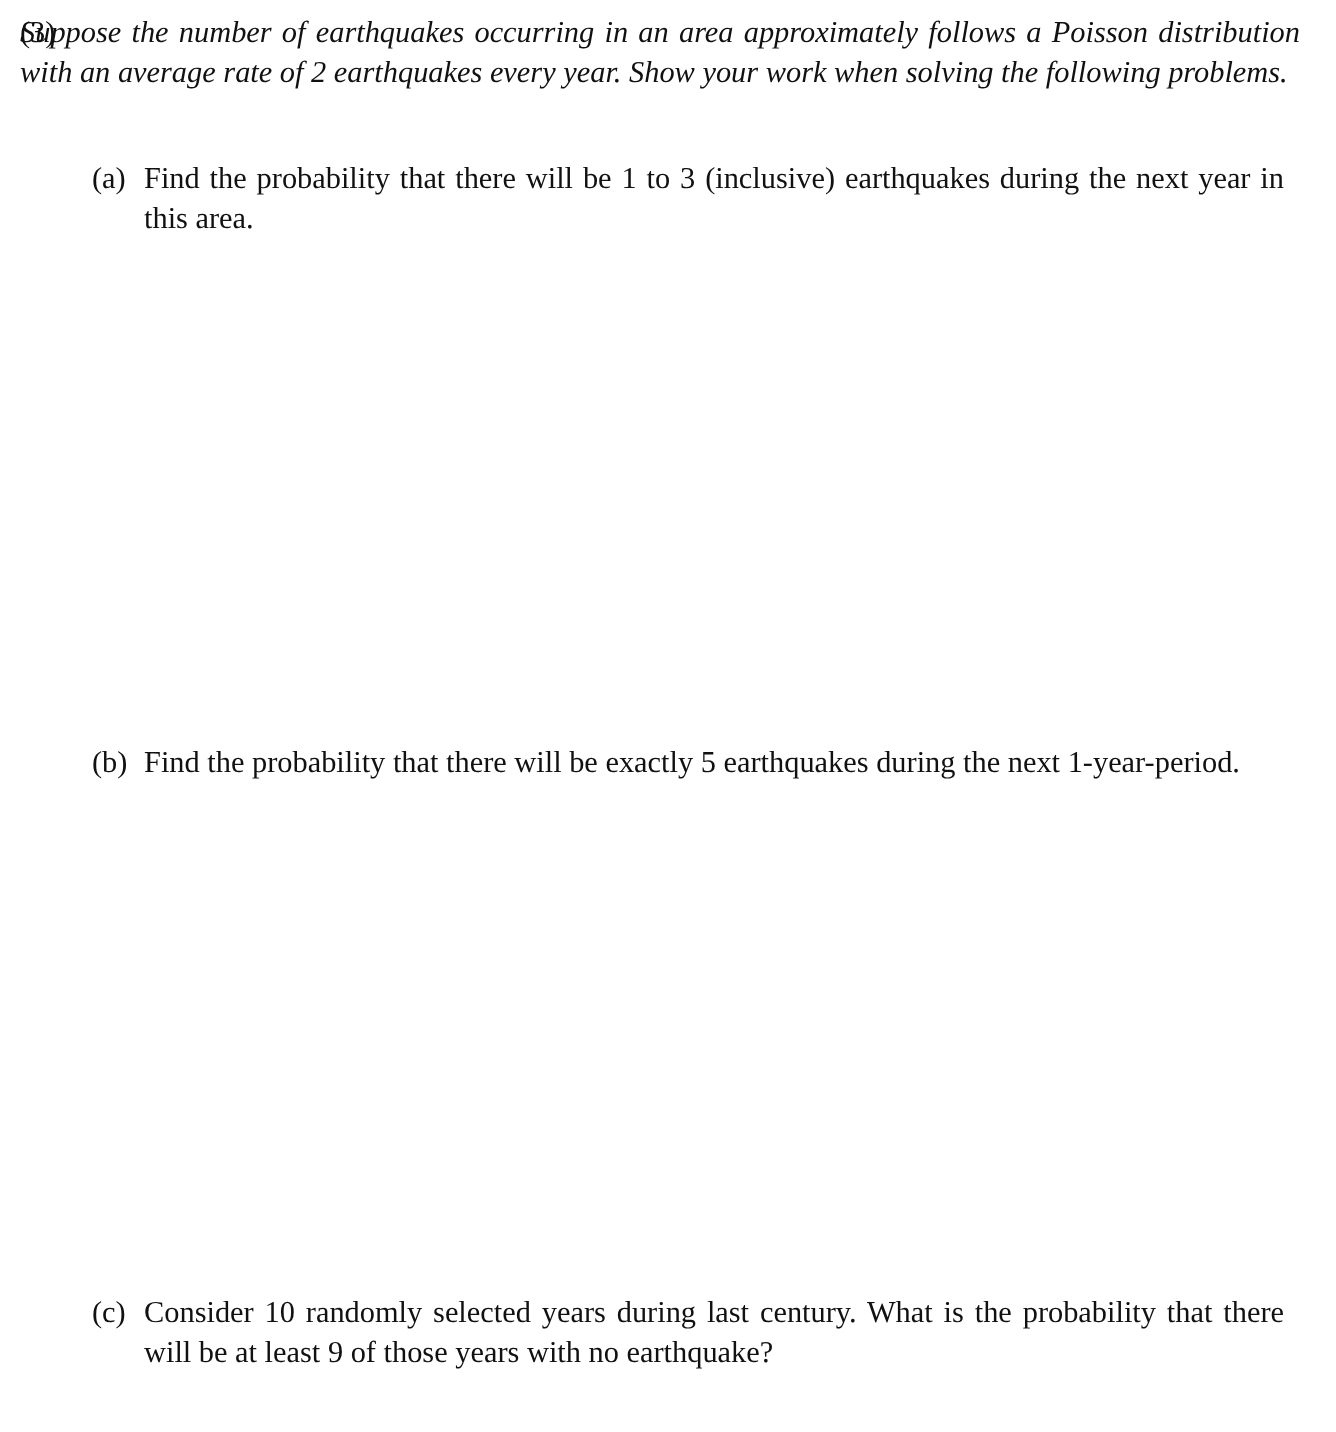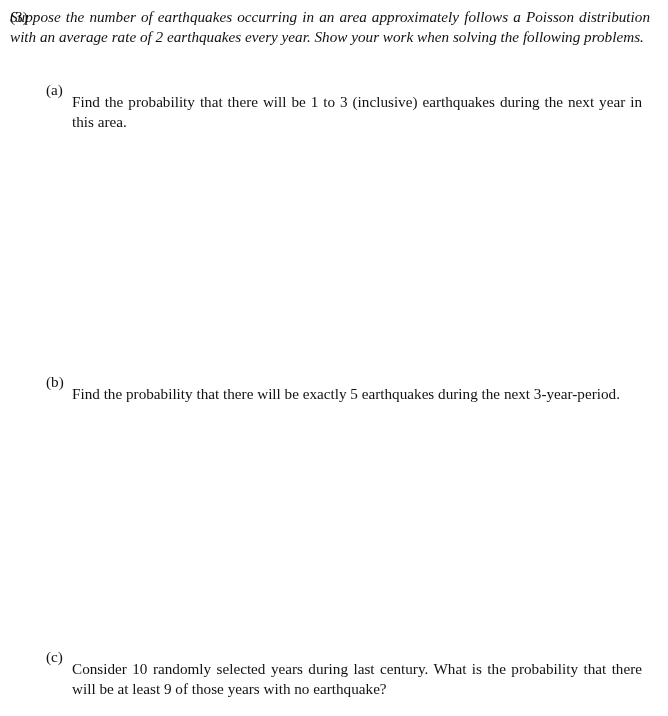--- a/index.html
+++ b/index.html
@@ -49,21 +49,20 @@
       text-align: justify;
     }
     .part .lbl {
       position: absolute;
       left: 0;
       top: 0;
     }
     .part .body {
       margin-left: 26px;
       display: block;
-      margin-top: 12px;
     }
     #part-a { top: 80px; }
     #part-b { top: 372px; }
     #part-c { top: 647px; }
     .answer-space {
       position: absolute;
       left: 46px;
       width: 596px;
     }
     #space-a { top: 125px; height: 240px; }
@@ -80,21 +79,21 @@
   </div>
 
   <div class="part" id="part-a">
     <span class="lbl">(a)</span>
     <span class="body">Find the probability that there will be 1 to 3 (inclusive) earthquakes during the next year in this area.</span>
   </div>
   <div class="answer-space" id="space-a"></div>
 
   <div class="part" id="part-b">
     <span class="lbl">(b)</span>
-    <span class="body">Find the probability that there will be exactly 5 earthquakes during the next 3-year-period.</span>
+    <span class="body">Find the probability that there will be exactly 5 earthquakes during the next 1-year-period.</span>
   </div>
   <div class="answer-space" id="space-b"></div>
 
   <div class="part" id="part-c">
     <span class="lbl">(c)</span>
     <span class="body">Consider 10 randomly selected years during last century. What is the probability that there will be at least 9 of those years with no earthquake?</span>
   </div>
 
 </div>
 

